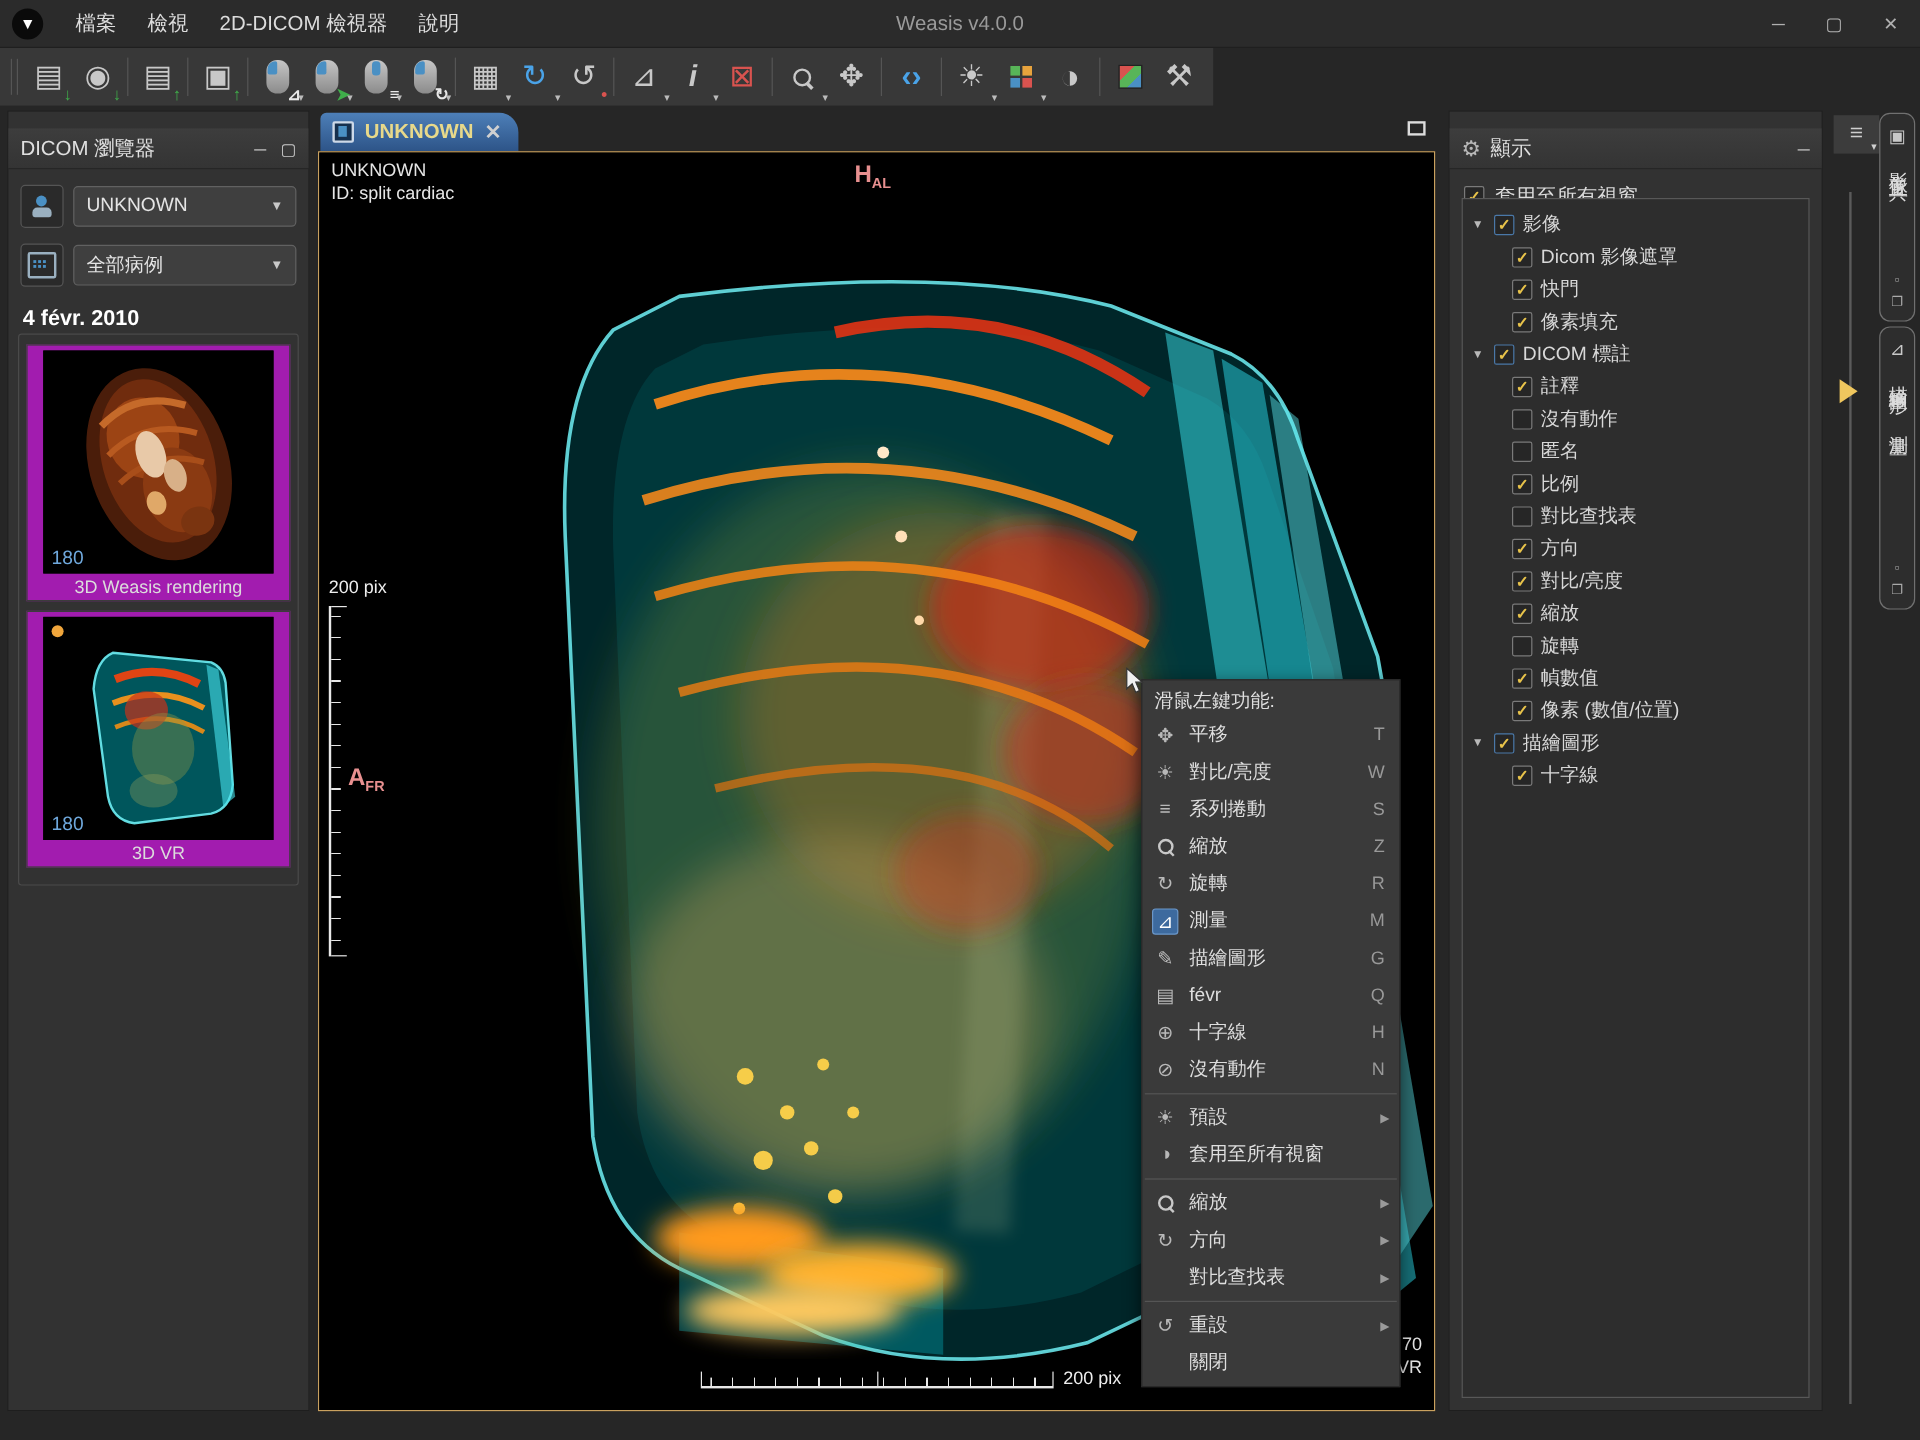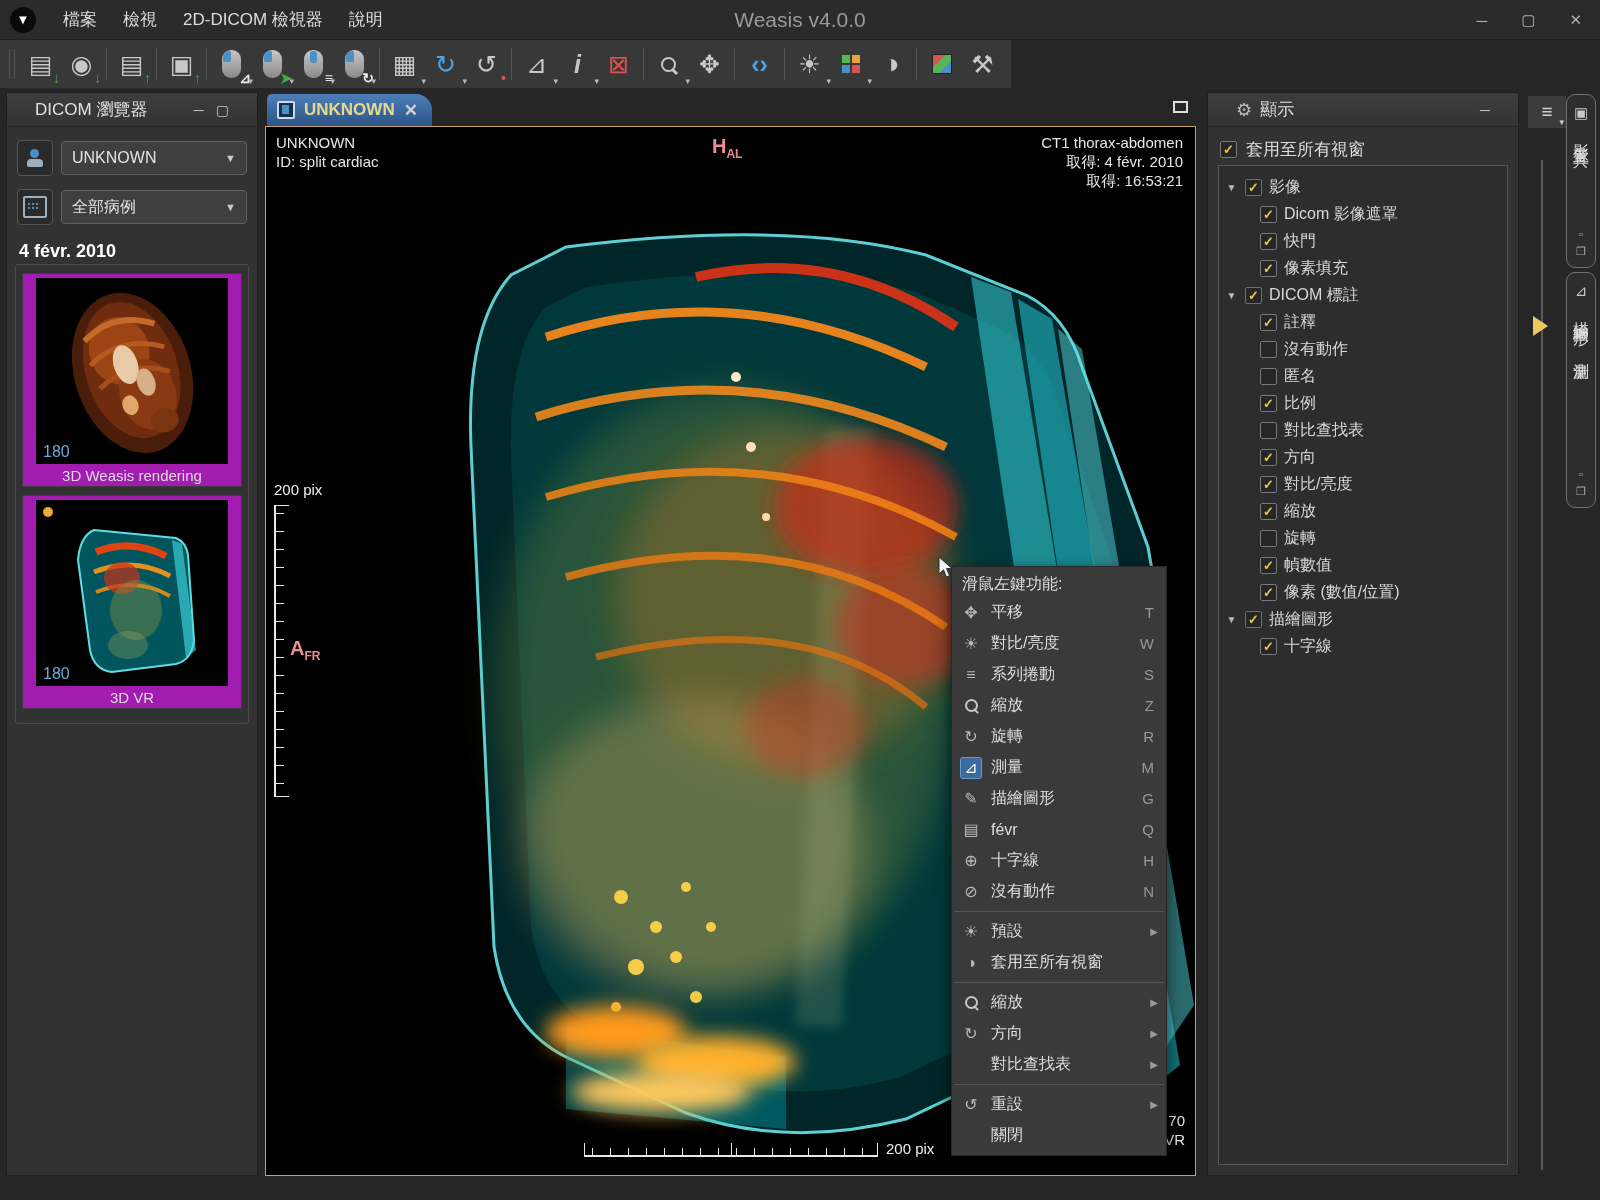--- a/index.html
+++ b/index.html
@@ -2,21 +2,21 @@
 <html><head>
 <meta charset="utf-8">
 <style>
   html,body{margin:0;padding:0;background:#1a1a1a;}
   .app{position:relative;width:1600px;height:1200px;background:#262626;font-family:"Liberation Sans",sans-serif;overflow:hidden;color:#ccc;}
 
   
   .titlebar{position:absolute;left:0;top:0;right:0;height:40px;background:#2b2b2b;display:flex;align-items:center;padding-left:10px;box-sizing:border-box;border-bottom:1px solid #1f1f1f;}
   .logo{width:26px;height:26px;border-radius:50%;background:#0a0a0a;color:#fff;display:flex;align-items:center;justify-content:center;font-size:13px;margin-right:14px;}
   .menu-item{padding:0 13px;font-size:17px;color:#dcdcdc;height:40px;display:flex;align-items:center;cursor:default;}
-  .win-title{position:absolute;left:0;right:0;top:0;height:40px;display:flex;align-items:center;justify-content:center;color:#9a9a9a;font-size:21px;pointer-events:none;}
+  .win-title{position:absolute;left:0;right:0;top:0;height:40px;display:flex;align-items:center;justify-content:center;color:#9a9a9a;font-size:17px;pointer-events:none;}
   .win-controls{position:absolute;right:18px;top:0;height:40px;display:flex;align-items:center;gap:34px;color:#b0b0b0;font-size:15px;}
   .win-controls span{cursor:default;}
 
   
   .toolbar{position:absolute;left:0;top:40px;right:0;height:48px;background:#262626;}
   .tools{display:inline-flex;align-items:center;height:48px;background:#383838;padding:0 8px 0 4px;}
   .grip{width:4px;height:30px;border-left:1px solid #555;border-right:1px solid #555;margin:0 5px;}
   .tb-sep{width:1px;height:32px;background:#555;margin:0 4px;}
   .tbi{width:41px;height:44px;position:relative;display:flex;align-items:center;justify-content:center;color:#c8c8c8;font-size:25px;}
   .tbi .tb-badge{position:absolute;right:1px;bottom:1px;font-size:14px;font-weight:bold;line-height:1;}
@@ -29,21 +29,21 @@
   .mag{display:inline-block;width:11px;height:11px;border:2px solid #c8c8c8;border-radius:50%;position:relative;}
   .mag:after{content:"";position:absolute;width:3px;height:7px;background:#c8c8c8;left:10px;top:9px;transform:rotate(-45deg);}
   .mag.small{width:9px;height:9px;border-width:2px;}
   .mag.small:after{width:2px;height:6px;left:8px;top:7px;}
   .lut-sq{display:grid;grid-template-columns:8px 8px;grid-template-rows:8px 8px;gap:2px;}
   .lut-sq i{display:block;}
   .cube{width:18px;height:18px;background:linear-gradient(135deg,#d9534f 0 34%,#58b558 34% 67%,#4a90c4 67%);border:1px solid #222;}
 
   
   .panel{position:absolute;background:#323232;border:1px solid #1e1e1e;box-sizing:border-box;}
-  .panel-head{height:33px;display:flex;align-items:center;padding:0 28px;color:#e0e0e0;font-size:17px;border-bottom:1px solid #262626;background:linear-gradient(180deg,#3d3d3d,#343434);}
+  .panel-head{height:33px;display:flex;align-items:center;padding:0 10px;color:#e0e0e0;font-size:17px;border-bottom:1px solid #262626;background:linear-gradient(180deg,#3d3d3d,#343434);margin-top:14px;}
   .panel-head .ph-btns{margin-left:auto;display:flex;gap:12px;color:#c8c8c8;font-size:14px;align-items:center;}
   .gear{color:#b8b8b8;margin-right:8px;font-size:18px;}
 
   
   .left-panel{left:6px;top:92px;width:252px;height:1084px;}
   .pick-row{display:flex;align-items:center;gap:8px;margin:13px 10px 0;}
   .pick-ico{width:34px;height:34px;background:#2a2a2a;border:1px solid #555;border-radius:4px;display:flex;align-items:center;justify-content:center;position:relative;flex:none;}
   .person-icon{position:relative;width:20px;height:20px;}
   .person-icon .head{position:absolute;left:5px;top:1px;width:9px;height:9px;border-radius:50%;background:#4a90c4;}
   .person-icon .bod{position:absolute;left:2px;top:11px;width:16px;height:8px;border-radius:4px 4px 2px 2px;background:#9ab0c0;}
@@ -394,25 +394,20 @@
         <polygon points="300,900 520,930 520,1002 300,982" fill="rgba(0,200,215,0.32)"></polygon>
         <ellipse cx="350" cy="905" rx="70" ry="26" fill="#ff9a1a" filter="url(#b10)"></ellipse>
         <ellipse cx="450" cy="935" rx="80" ry="26" fill="#ffb02a" filter="url(#b10)"></ellipse>
         <ellipse cx="395" cy="965" rx="90" ry="20" fill="#ffc95e" filter="url(#b10)"></ellipse>
       </svg>
 
       <div class="ov ov-tl">
         <div>UNKNOWN</div>
         <div>ID: split cardiac</div>
       </div>
-      <div class="ov ov-tr">
-        <div>CT1 thorax-abdomen</div>
-        <div>取得: 4 févr. 2010</div>
-        <div>取得: 16:53:21</div>
-      </div>
       <div class="ov ov-br">
         <div>70</div>
         <div>VR</div>
       </div>
       <div class="orient orient-top"><span>H</span><sub>AL</sub></div>
       <div class="orient orient-left"><span>A</span><sub>FR</sub></div>
       <div class="vruler-label">200 pix</div>
       <div class="vruler">
           <span class="tk t"></span>
           <span class="tk b"></span>

